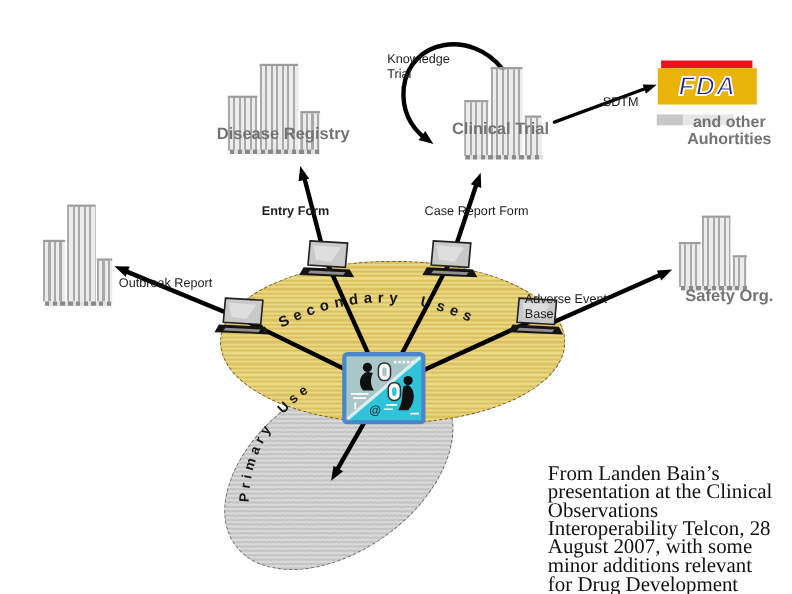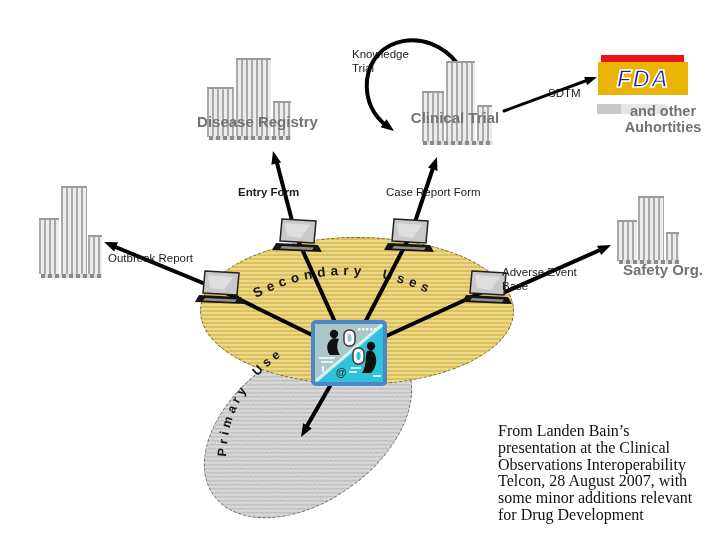--- a/index.html
+++ b/index.html
@@ -30,21 +30,21 @@
     border-top:2px solid #9b9b9b;}
   .t1{left:2%;width:30%;height:60%;}
   .t2{left:34%;width:39%;height:96%;}
   .t3{left:75%;width:20%;height:42%;}
   .ground{position:absolute;bottom:0;left:4%;width:92%;height:4px;
     background:repeating-linear-gradient(90deg,#8a8a8a 0 4px,#e0e0e0 4px 7px);}
   
   .lbl{position:absolute;font-size:11.5px;color:#1c1c1c;text-align:left;line-height:14px;}
   .lbl-b{position:absolute;font-weight:bold;font-size:15px;color:#737373;text-align:center;line-height:18px;}
   .attr{position:absolute;left:498px;top:423px;width:212px;
-    font-family:"Liberation Serif",serif;font-size:16px;line-height:16.8px;color:#111;text-align:left;}
+    font-family:"Liberation Serif",serif;font-size:19px;line-height:16.8px;color:#111;text-align:left;}
   
   .fda{position:absolute;left:598px;top:54px;width:90px;height:60px;}
   .fda-red{position:absolute;left:3px;top:1px;width:83px;height:7px;background:#e8131d;}
   .fda-navy{position:absolute;left:0;top:8px;width:90px;height:33px;background:#eab308;
     display:flex;align-items:center;justify-content:center;}
   .fda-word{font-weight:bold;font-style:italic;font-size:24px;letter-spacing:1px;color:#20208e;
     -webkit-text-stroke:1.6px #ffffff;text-shadow:0 0 1px #fff;}
   .fda-gray1{position:absolute;left:-1px;top:50px;width:24px;height:10px;background:#c8c8c8;}
   .fda-gray2{position:absolute;left:23px;top:50px;width:46px;height:10px;background:#e6e6e6;}
   .icon-box{position:absolute;}
@@ -227,20 +227,20 @@
   </div>
 
   <div class="lbl-b" style="left:608px;top:261px;width:110px;">Safety Org.</div>
 
   <div class="lbl" style="left:108px;top:251px;width:96px;">Outbreak Report</div>
 
   <div class="lbl" style="left:238px;top:185px;width:74px;font-weight:bold;">Entry Form</div>
 
   <div class="lbl" style="left:386px;top:185px;width:106px;">Case Report Form</div>
 
-  <div class="lbl" style="left:502px;top:265px;width:96px;">
+  <div class="lbl" style="left:477px;top:265px;width:96px;">
     <div>Adverse Event</div>
     <div>Base</div>
   </div>
 
   <div class="attr">From Landen Bain’s presentation at the Clinical Observations Interoperability Telcon, 28 August 2007, with some minor additions relevant for Drug Development</div>
 
 </div>
 
 </body></html>

